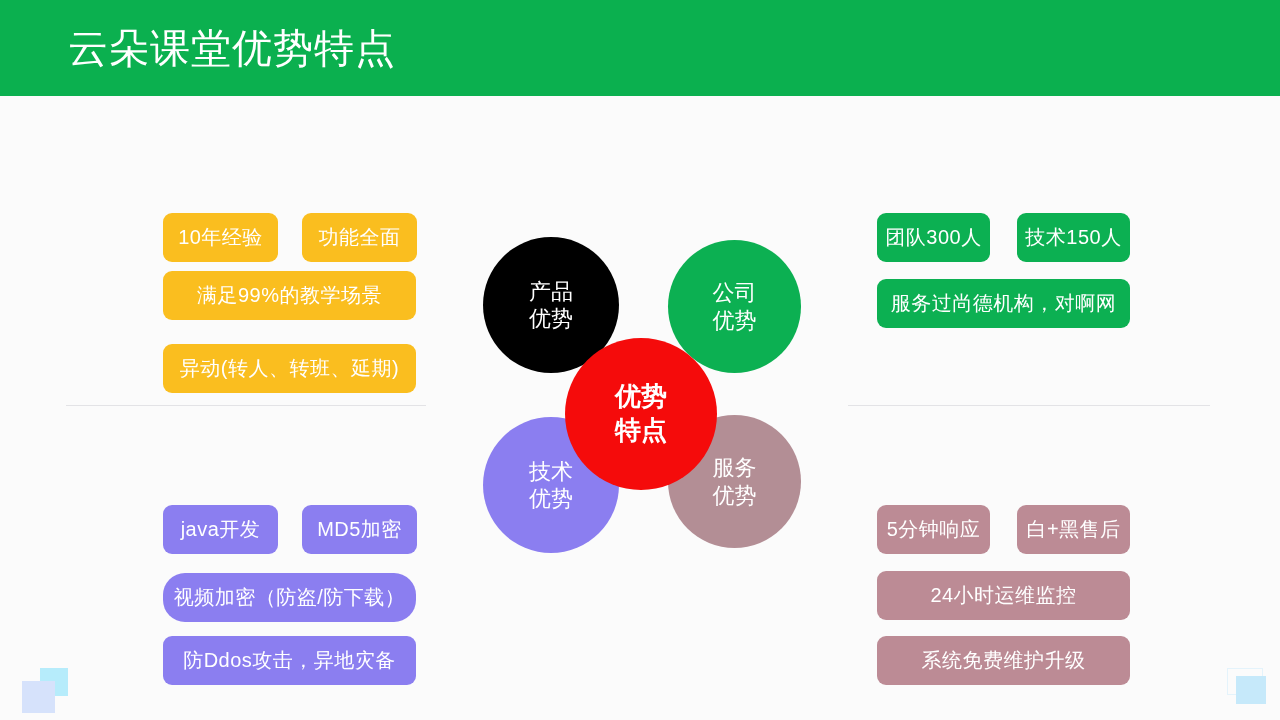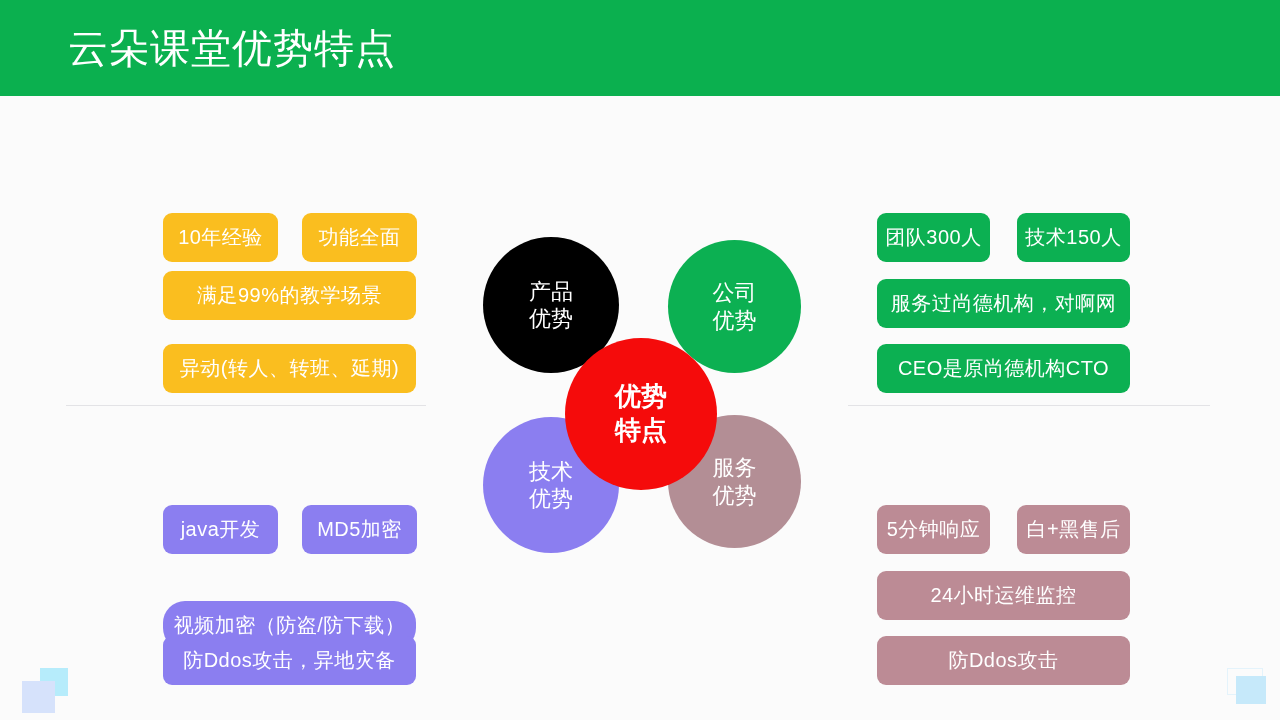--- a/index.html
+++ b/index.html
@@ -75,21 +75,21 @@
   .pill.mauve  { background: #bc8b95; }
 
   
   .p-tl1 { left: 163px; top: 172px; }
   .p-tl2 { left: 302px; top: 172px; }
   .p-tl3 { left: 163px; top: 230px; }
   .p-tl4 { left: 163px; top: 303px; }
 
   .p-bl1 { left: 163px; top: 464px; }
   .p-bl2 { left: 302px; top: 464px; }
-  .p-bl3 { left: 163px; top: 560px; border-radius: 22px; }
+  .p-bl3 { left: 163px; top: 532px; border-radius: 22px; }
   .p-bl4 { left: 163px; top: 595px; }
 
   
   .p-tr1 { left: 877px; top: 172px; }
   .p-tr2 { left: 1017px; top: 172px; }
   .p-tr3 { left: 877px; top: 238px; }
   .p-tr4 { left: 877px; top: 303px; }
 
   .p-br1 { left: 877px; top: 464px; }
   .p-br2 { left: 1017px; top: 464px; }
@@ -175,26 +175,25 @@
   <div class="pill small purple p-bl1">java开发</div>
 
   <div class="pill wide yellow p-tl4">异动(转人、转班、延期)</div>
   <div class="pill small purple p-bl2">MD5加密</div>
   <div class="pill wide purple p-bl3">视频加密（防盗/防下载）</div>
   <div class="pill wide purple p-bl4">防Ddos攻击，异地灾备</div>
 
   <div class="pill small r green p-tr1">团队300人</div>
   <div class="pill small r green p-tr2">技术150人</div>
   <div class="pill wide green p-tr3">服务过尚德机构，对啊网</div>
-  <div class="pill wide green p-tr4">CEO是原尚德机构CTO</div>
 
   <div class="pill small r mauve p-br1">5分钟响应</div>
   <div class="pill small r mauve p-br2">白+黑售后</div>
   <div class="pill wide mauve p-br3">24小时运维监控</div>
-  <div class="pill wide mauve p-br4">防Ddos攻击</div>
+  <div class="pill wide mauve p-br4">系统免费维护升级</div>
 
   <div class="cluster">
 
     <div class="circle c-product">
       <span class="ln">产品</span>
       <span class="ln">优势</span>
     </div>
 
     <div class="circle c-company">
       <span class="ln">公司</span>

